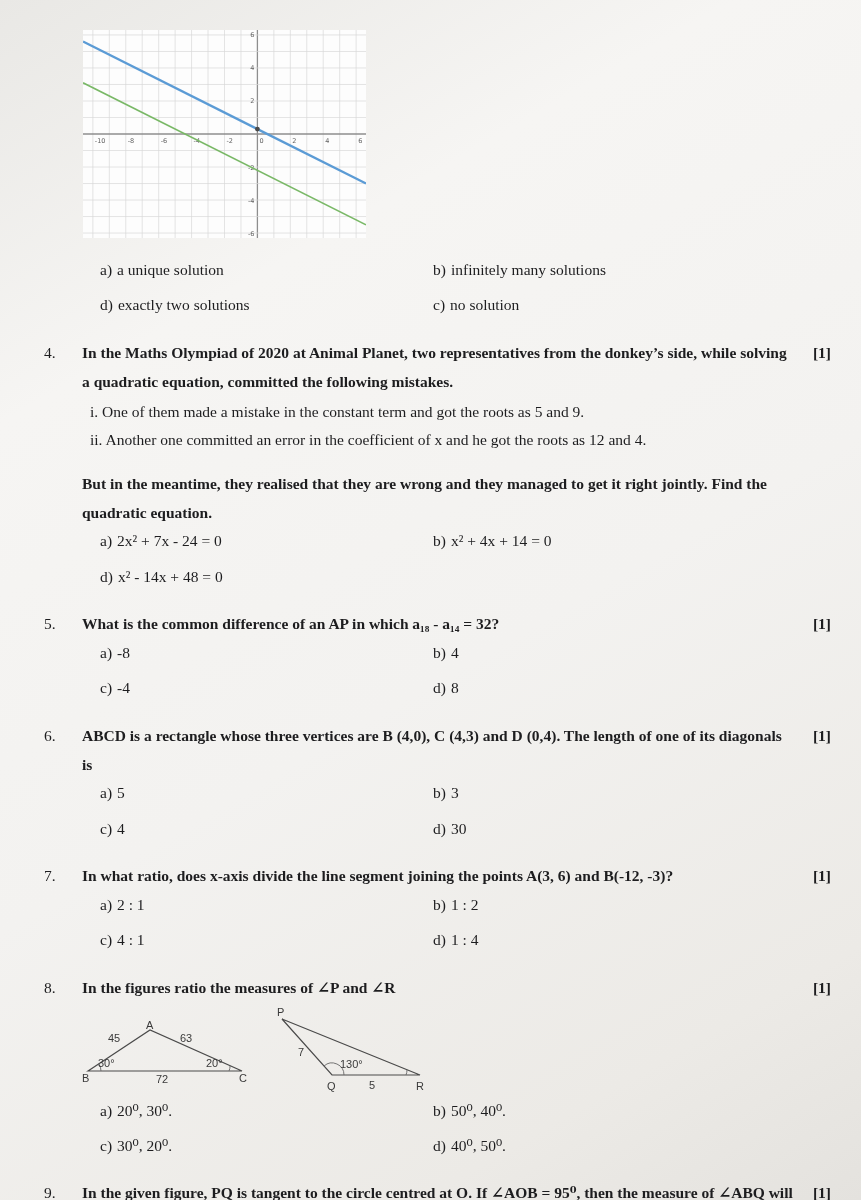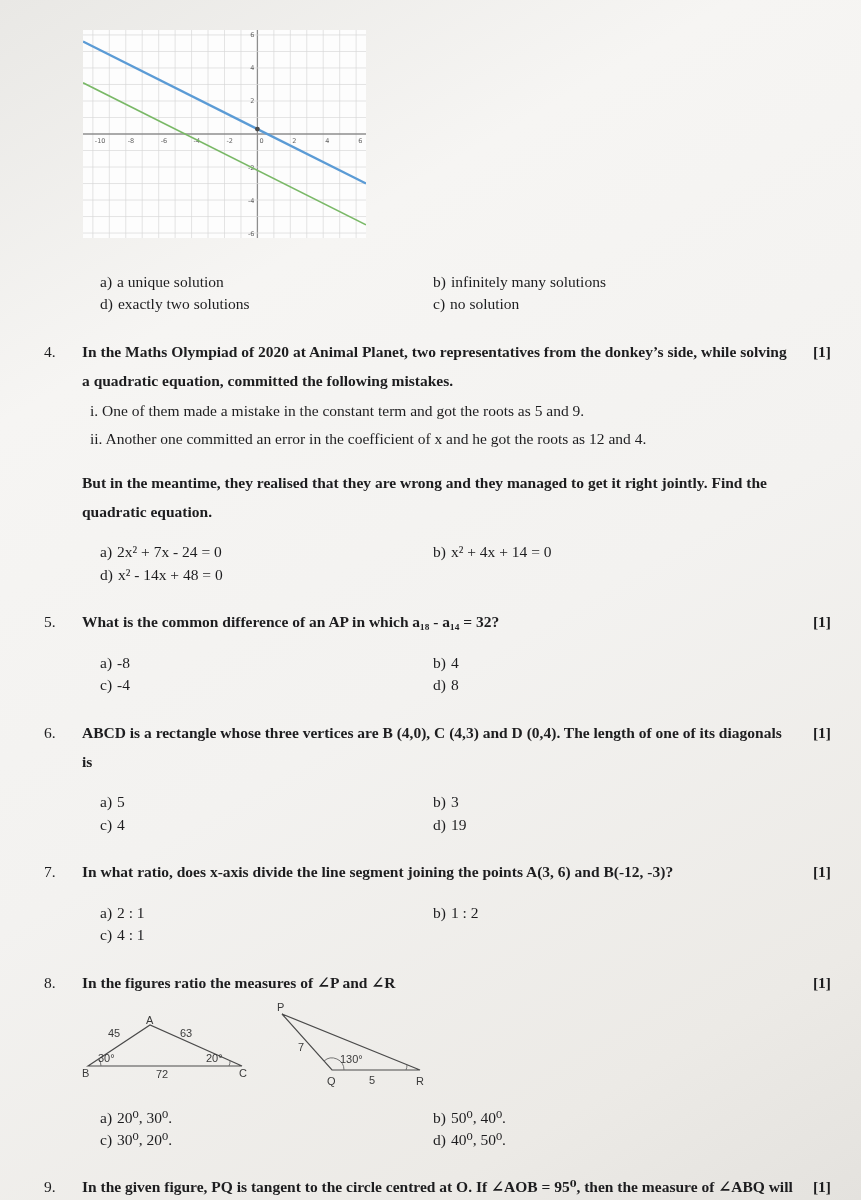--- a/index.html
+++ b/index.html
@@ -17,21 +17,21 @@
 
   
   .question { display:flex; margin-bottom:8px; }
   .qnum { flex:0 0 38px; line-height:1.85; }
   .qbody { flex:1; max-width:712px; }
   .qmarks { flex:0 0 37px; text-align:right; font-weight:bold; line-height:1.85; }
   .qtext { line-height:1.85;font-weight:bold; }
   .subitems { margin:2px 0 16px 8px; }
   .subitem { line-height:1.8; }
 
-  .options { display:grid; grid-template-columns:333px 1fr; padding-left:18px; margin:15px 0 14px; }
+  .options { display:grid; grid-template-columns:333px 1fr; row-gap:13px; padding-left:18px; margin:3px 0 14px; }
   .option { line-height:1.45; }
   .olabel { margin-right:5px; }
 
   
   .figures { display:flex; align-items:flex-start; margin:4px 0 2px 0; }
   .fig { display:block; }
   .fig text { font-family:"Liberation Sans","DejaVu Sans",sans-serif; font-size:11px; fill:#3a3a3a; }
   .fig1 { margin-top:14px; }
 </style>
 </head>
@@ -138,34 +138,35 @@
   </div>
 
   <div class="question">
     <div class="qnum">6.</div>
     <div class="qbody">
       <p class="qtext">ABCD is a rectangle whose three vertices are B (4,0), C (4,3) and D (0,4). The length of one of its diagonals is</p>
       <div class="options">
           <div class="option"><span class="olabel">a)</span><span class="otext">5</span></div>
           <div class="option"><span class="olabel">b)</span><span class="otext">3</span></div>
           <div class="option"><span class="olabel">c)</span><span class="otext">4</span></div>
-          <div class="option"><span class="olabel">d)</span><span class="otext">19</span></div>
+          <div class="option"><span class="olabel">d)</span><span class="otext">30</span></div>
         </div>
     </div>
     <div class="qmarks">[1]</div>
   </div>
 
   <div class="question">
     <div class="qnum">7.</div>
     <div class="qbody">
       <p class="qtext">In what ratio, does x-axis divide the line segment joining the points A(3, 6) and B(-12, -3)?</p>
       <div class="options">
           <div class="option"><span class="olabel">a)</span><span class="otext">2 : 1</span></div>
           <div class="option"><span class="olabel">b)</span><span class="otext">1 : 2</span></div>
           <div class="option"><span class="olabel">c)</span><span class="otext">4 : 1</span></div>
+          <div class="option"><span class="olabel">d)</span><span class="otext">1 : 4</span></div>
         </div>
     </div>
     <div class="qmarks">[1]</div>
   </div>
 
   <div class="question">
     <div class="qnum">8.</div>
     <div class="qbody">
       <p class="qtext">In the figures ratio the measures of ∠P and ∠R</p>
 

